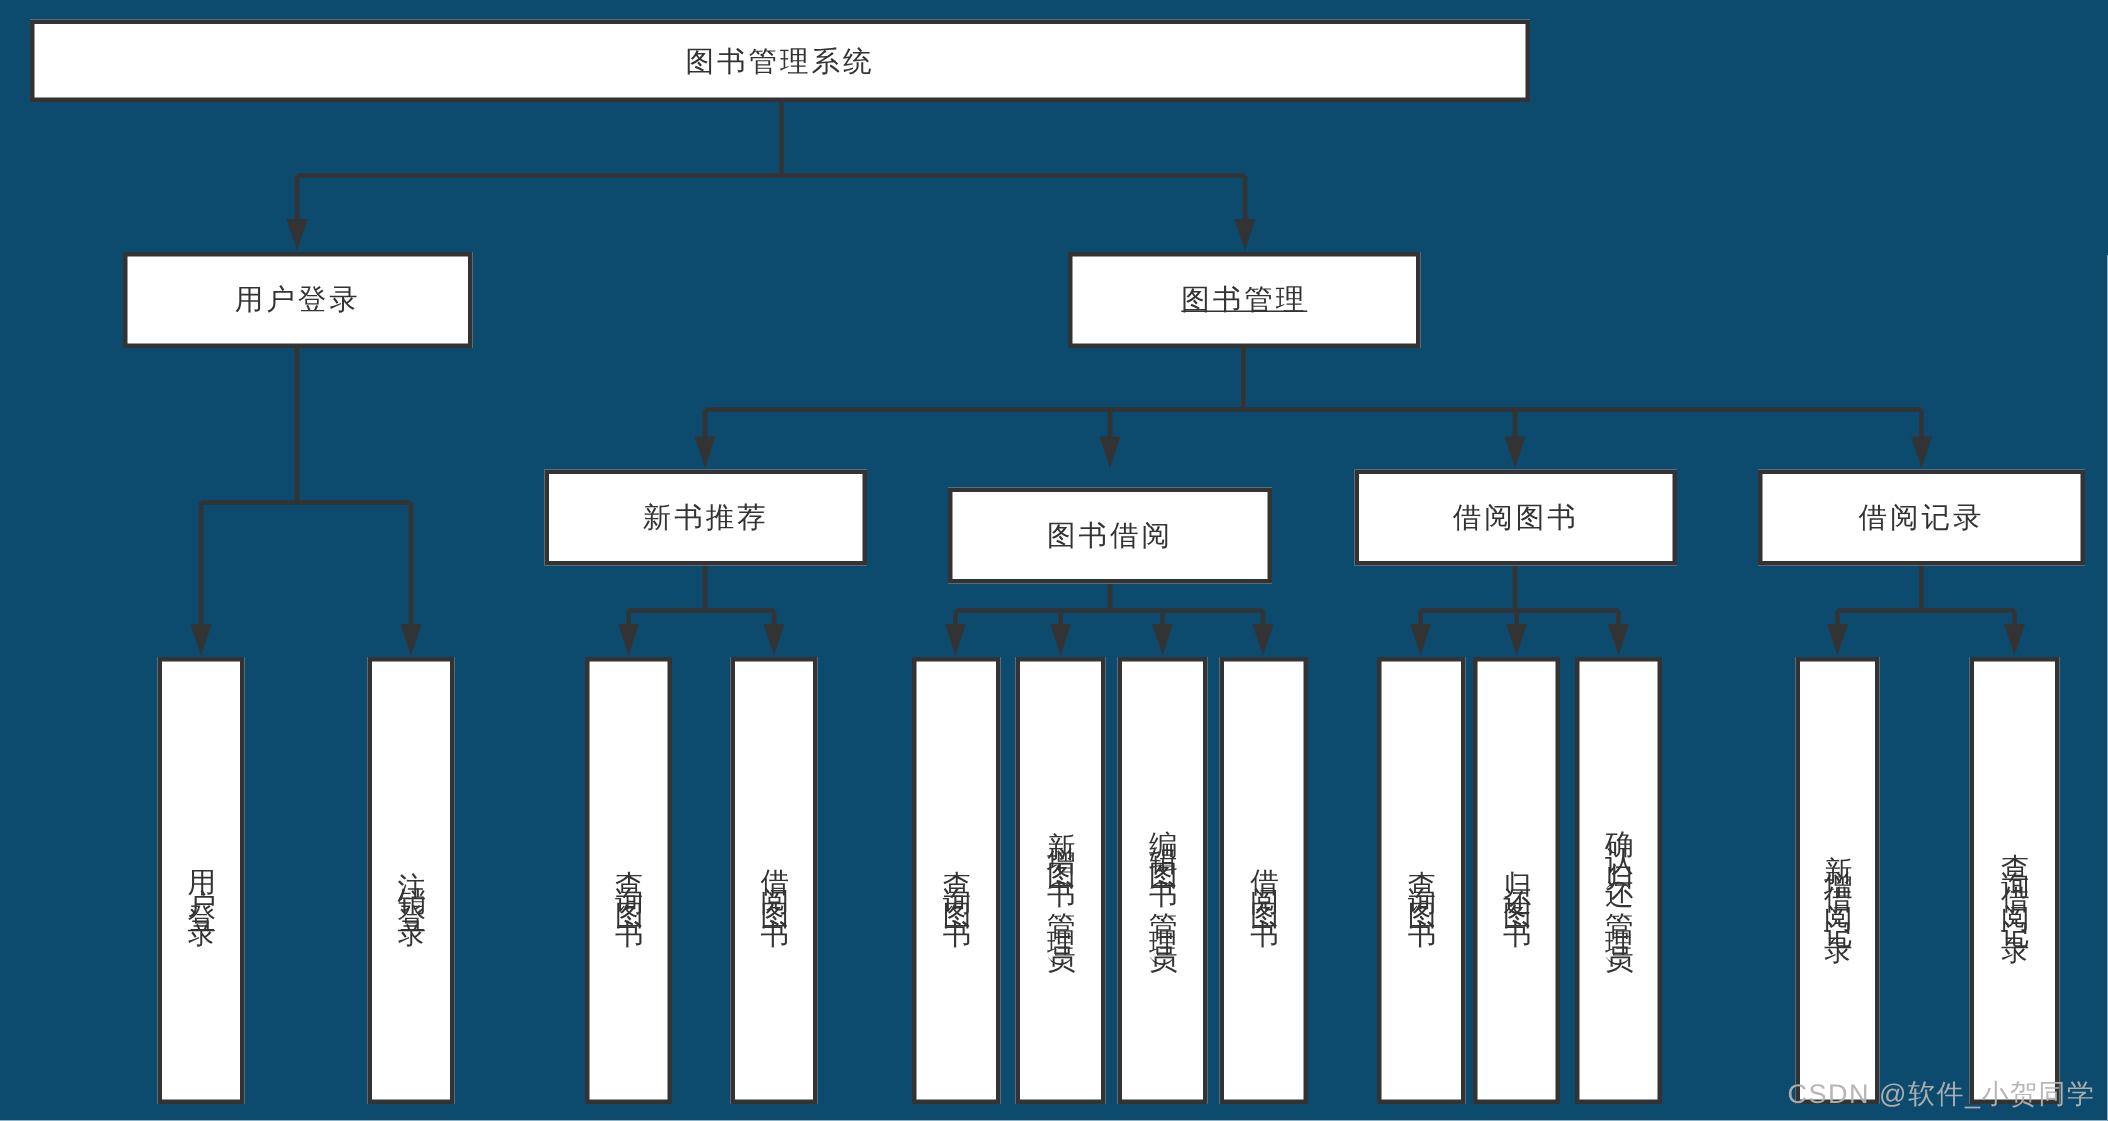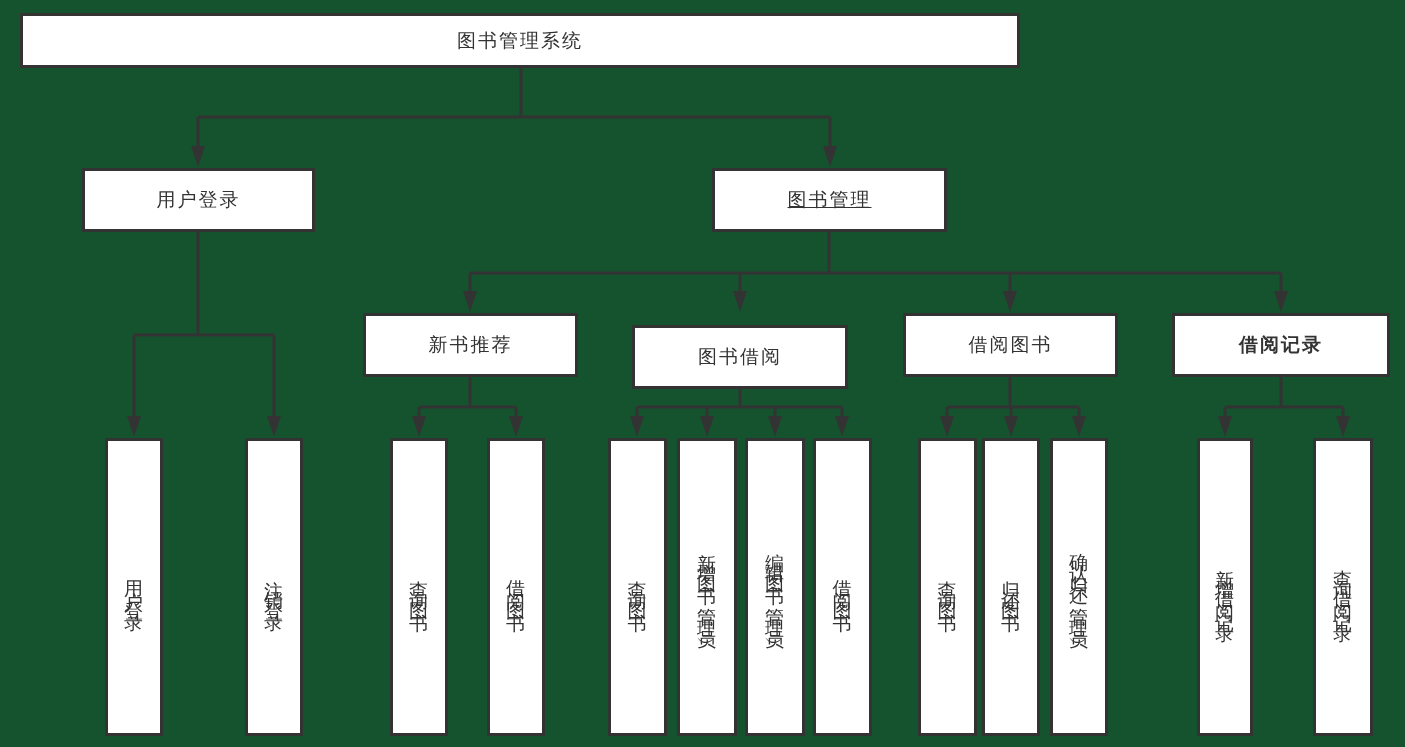--- a/index.html
+++ b/index.html
@@ -1,19 +1,19 @@
 <!DOCTYPE html>
 <html><head>
 <meta charset="utf-8">
 <style>
   html,body{margin:0;padding:0;background:#ffffff;}
   #canvas{
     position:relative;
     width:1405px;height:747px;
-    background:#14532d;
+    background:#0c4a6e;
     font-family:"Liberation Sans", sans-serif;
     overflow:hidden;
   }
   #wires{position:absolute;left:0;top:0;z-index:1;}
   .node{
     position:absolute;
     box-sizing:border-box;
     background:#ffffff;
     border:3px solid #333333;
     color:#333333;
@@ -103,21 +103,21 @@
 
   <div class="node hnode lvl2" style="left:363px;top:313px;width:215px;text-align:right;">
     <span>新书推荐</span>
   </div>
   <div class="node hnode lvl2" style="left:632px;top:325px;width:216px;">
     <span>图书借阅</span>
   </div>
   <div class="node hnode lvl2" style="left:903px;top:313px;width:215px;">
     <span>借阅图书</span>
   </div>
-  <div class="node hnode lvl2" style="left:1172px;top:313px;width:218px;font-weight:bold;">
+  <div class="node hnode lvl2" style="left:1172px;top:313px;width:218px;">
     <span>借阅记录</span>
   </div>
 
   <div class="node leaf" style="left:105px;width:58px;">
     <span>用户登录</span>
   </div>
   <div class="node leaf" style="left:245px;width:58px;">
     <span>注销登录</span>
   </div>
   <div class="node leaf" style="left:390px;width:58px;">
@@ -147,14 +147,15 @@
   <div class="node leaf" style="left:1050px;width:58px;">
     <span>确认归还（管理员）</span>
   </div>
   <div class="node leaf" style="left:1197px;width:56px;">
     <span>新增借阅记录</span>
   </div>
   <div class="node leaf" style="left:1313px;width:60px;">
     <span>查询借阅记录</span>
   </div>
 
+  <div class="watermark">CSDN @软件_小贺同学</div>
 
 </div>
 
 </body></html>

